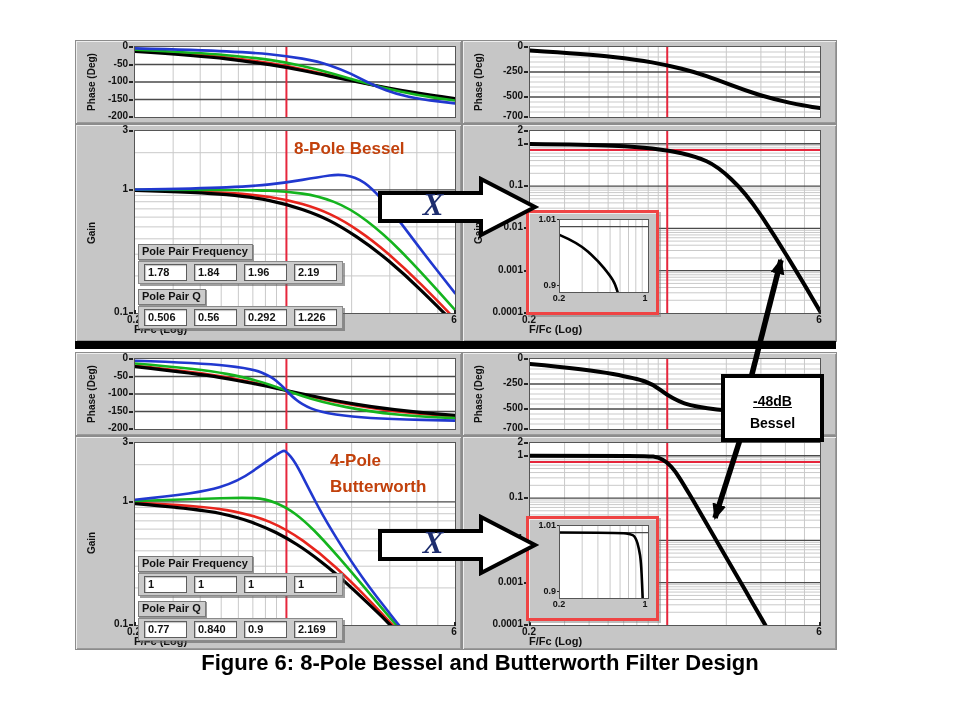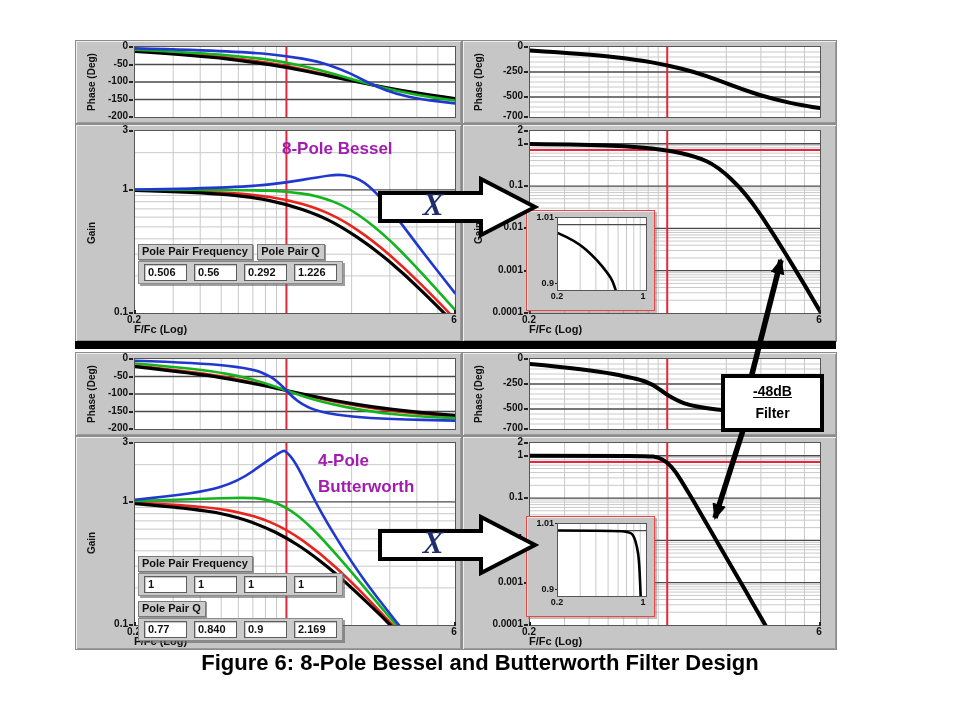--- a/index.html
+++ b/index.html
@@ -18,34 +18,34 @@
   .ylab{position:absolute;left:15px;top:50%;transform:translate(-50%,-50%) rotate(-90deg);
         font-weight:bold;font-size:10px;white-space:nowrap;color:#111;}
   .tbl{position:absolute;left:62px;top:116px;width:301px;}
   .tlabel{display:inline-block;background:#cbcbcb;border:1px solid #7a7a7a;box-shadow:1px 1px 0 #979797;
           font-weight:bold;font-size:11px;line-height:13px;padding:0 4px 1px 3px;color:#111;}
   .trow{margin:1px 0 2px 0;display:flex;gap:7px;background:#cbcbcb;border:1px solid #8a8a8a;
         box-shadow:2px 2px 0 rgba(95,95,95,.6);padding:2px 5px;width:max-content;}
   .cell{width:38px;height:15px;background:#fff;border:1px solid #5d5d5d;
         box-shadow:inset 1px 1px 1px #c2c2c2;font-weight:bold;font-size:11px;line-height:15px;
         padding-left:3px;color:#111;}
-  .inset{position:absolute;width:127px;height:99px;background:#c6c6c6;border:1px solid #ef4444;
+  .inset{position:absolute;width:127px;height:99px;background:#c6c6c6;border:3px solid #ef4444;
          box-shadow:inset 1px 1px 0 #ebebeb, 2px 2px 0 rgba(110,110,110,.45);}
   .iyt{position:absolute;left:0;width:27px;text-align:right;font-weight:bold;font-size:9px;color:#111;}
   .iyt::after{content:"";position:absolute;right:-4px;top:5px;width:3px;height:1px;background:#222;}
   .ixt{position:absolute;top:80px;width:16px;text-align:center;font-weight:bold;font-size:9px;color:#111;}
   .divider{position:absolute;background:#000;}
-  .note{position:absolute;font-weight:bold;font-size:17px;color:#a21caf;white-space:nowrap;z-index:20;}
+  .note{position:absolute;font-weight:bold;font-size:17px;color:#c2410c;white-space:nowrap;z-index:20;margin-left:12px;}
   .xarrow{position:absolute;width:163px;height:62px;z-index:30;}
   .xchar{position:absolute;left:24px;top:11px;width:64px;text-align:center;
          font-family:"Liberation Serif",serif;font-style:italic;font-weight:bold;
          font-size:31px;color:#1d2d6e;}
   .callout{position:absolute;left:721px;top:374px;width:95px;height:48px;background:#fff;
            border:4px solid #000;z-index:26;text-align:center;font-weight:bold;font-size:14px;
-           line-height:22px;color:#000;padding-top:2px;}
+           line-height:22px;color:#000;padding-top:12px;}
   .overlay{position:absolute;left:0;top:0;z-index:24;pointer-events:none;}
   .caption{position:absolute;left:0;top:650px;width:960px;text-align:center;
            font-weight:bold;font-size:22px;color:#000;}
 </style>
 </head>
 <body>
 
 <div id="page">
 
   <div class="panel" style="left:75px;top:40px;width:385px;height:82px">
@@ -109,20 +109,26 @@
         <path d="M0.0 59.2 Q65.2 60.3 91.5 61.9 Q117.9 63.5 134.6 66.0 Q151.4 68.5 167.3 73.1 Q183.1 77.6 195.9 83.7 Q208.8 89.8 223.2 99.6 Q237.6 109.3 253.5 123.0 Q269.3 136.7 286.1 153.4 Q302.8 170.1 311.4 179.1 L320.0 188.2" fill="none" stroke="#e8251d" stroke-width="2.6" stroke-linejoin="round" stroke-linecap="round"></path>
         <path d="M0.0 59.4 Q65.2 61.3 91.5 63.7 Q117.9 66.2 134.6 69.6 Q151.4 73.0 167.3 78.5 Q183.1 83.9 194.4 89.6 Q205.7 95.2 221.7 105.9 Q237.6 116.5 253.5 129.8 Q269.3 143.1 286.1 159.3 Q302.8 175.5 311.4 184.4 L320.0 193.3" fill="none" stroke="#000000" stroke-width="3.2" stroke-linejoin="round" stroke-linecap="round"></path>
         <path d="M0.0 58.8 Q65.2 58.8 91.5 59.0 Q117.9 59.2 134.6 59.8 Q151.4 60.4 167.3 62.6 Q183.1 64.7 198.9 70.9 Q214.7 77.0 231.5 89.8 Q248.3 102.5 265.1 119.5 Q281.9 136.5 300.9 157.7 L320.0 178.9" fill="none" stroke="#14b41e" stroke-width="2.6" stroke-linejoin="round" stroke-linecap="round"></path>
         <path d="M0.0 58.5 Q65.2 57.6 91.5 56.4 Q117.9 55.2 134.6 53.4 Q151.4 51.6 167.3 48.9 Q183.1 46.1 194.6 44.5 Q206.2 43.0 215.7 45.4 Q225.2 47.9 233.2 54.7 Q241.3 61.5 251.1 73.4 Q260.9 85.4 273.7 102.4 Q286.4 119.4 303.2 140.8 L320.0 162.1" fill="none" stroke="#2138cf" stroke-width="2.6" stroke-linejoin="round" stroke-linecap="round"></path>
       </svg>
     <span class="xt" style="left:46px">0.2</span>
     <span class="xt" style="left:366px">6</span>
     <span class="xlab" style="left:58px;width:320px">F/Fc (Log)</span>
     <div class="tbl">
       <span class="tlabel">Pole Pair Frequency</span>
+      <div class="trow">
+        <div class="cell">1.78</div>
+        <div class="cell">1.84</div>
+        <div class="cell">1.96</div>
+        <div class="cell">2.19</div>
+      </div>
       <span class="tlabel">Pole Pair Q</span>
       <div class="trow">
         <div class="cell">0.506</div>
         <div class="cell">0.56</div>
         <div class="cell">0.292</div>
         <div class="cell">1.226</div>
       </div>
     </div>
   </div>
 
@@ -470,17 +476,17 @@
   </div>
   <div class="xarrow" style="left:377px;top:514px">
     <svg width="163" height="62">
       <polygon points="3,17 104,17 104,3 158,31 104,59 104,45 3,45" fill="#fff" stroke="#000" stroke-width="4"></polygon>
     </svg>
     <span class="xchar">X</span>
   </div>
 
   <div class="callout">
     <div style="text-decoration:underline">-48dB</div>
-    <div>Filter</div>
+    <div>Bessel</div>
   </div>
 
   <div class="caption">Figure 6: 8-Pole Bessel and Butterworth Filter Design</div>
 </div>
 
 </body></html>

